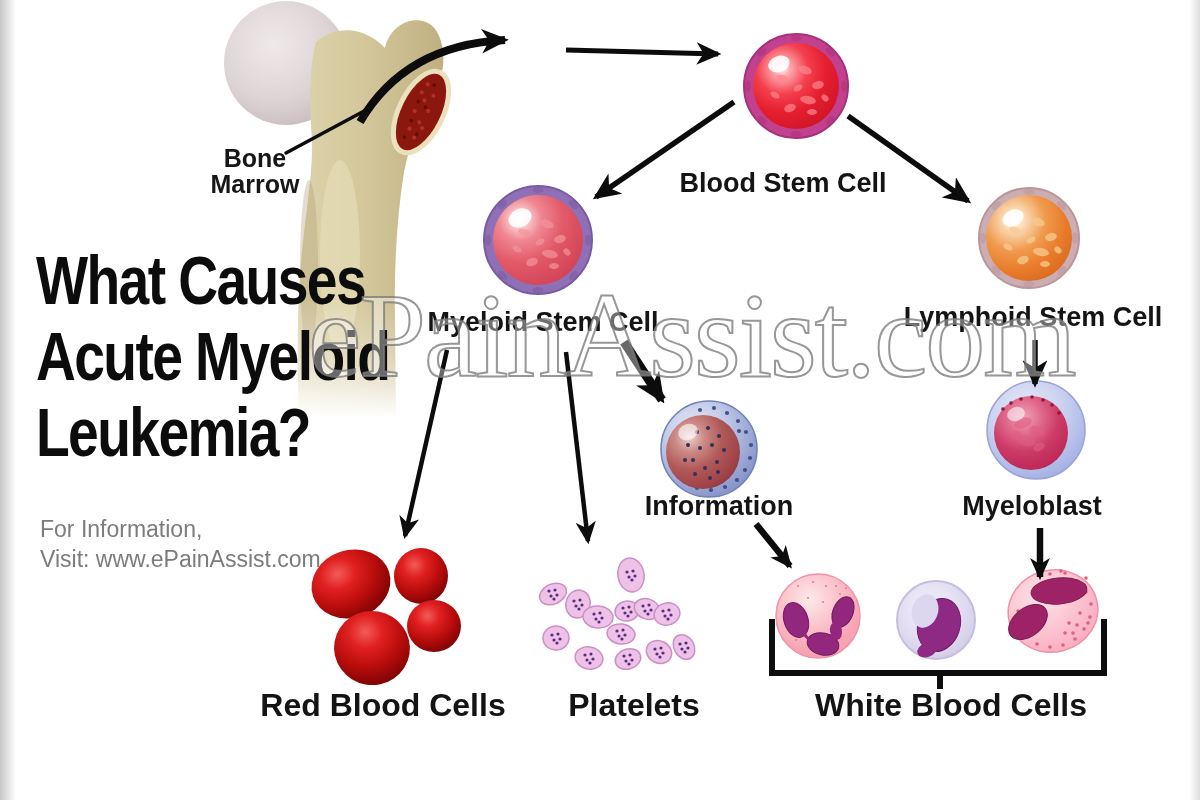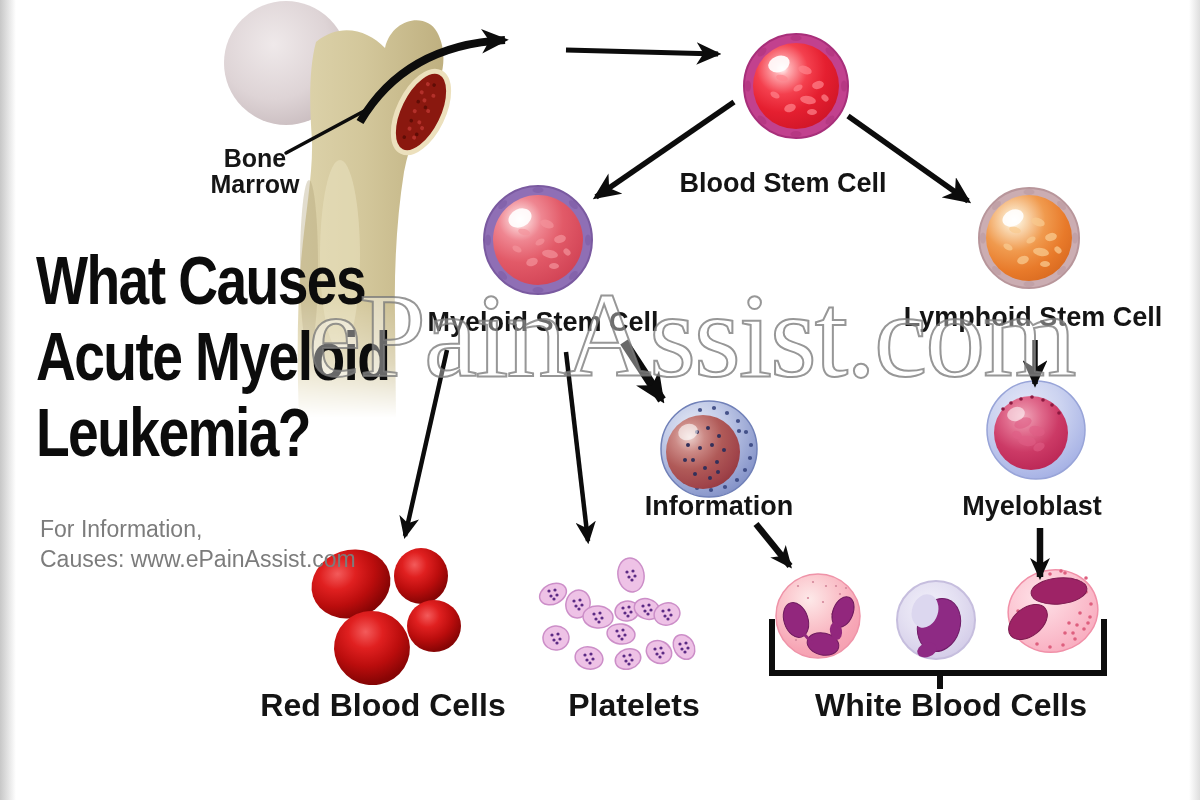--- a/index.html
+++ b/index.html
@@ -500,21 +500,21 @@
   </svg>
 
   <div id="title" class="abs">
     <div>What Causes</div>
     <div>Acute Myeloid</div>
     <div>Leukemia?</div>
   </div>
 
   <div id="info" class="abs">
     <div>For Information,</div>
-    <div>Causes: www.ePainAssist.com</div>
+    <div>Visit: www.ePainAssist.com</div>
   </div>
 
   <div id="lbl-bone" class="abs">Bone Marrow</div>
 
   <div class="abs nlabel" style="left:783px;top:168px;">Blood Stem Cell</div>
   <div class="abs nlabel" style="left:543px;top:307px;">Myeloid Stem Cell</div>
   <div class="abs nlabel" style="left:1033px;top:302px;text-align:right;">Lymphoid Stem Cell</div>
   <div class="abs nlabel" style="left:719px;top:491px;">Information</div>
   <div class="abs nlabel" style="left:1032px;top:491px;">Myeloblast</div>
   <div class="abs nlabel blabel" style="left:383px;top:687px;">Red Blood Cells</div>

